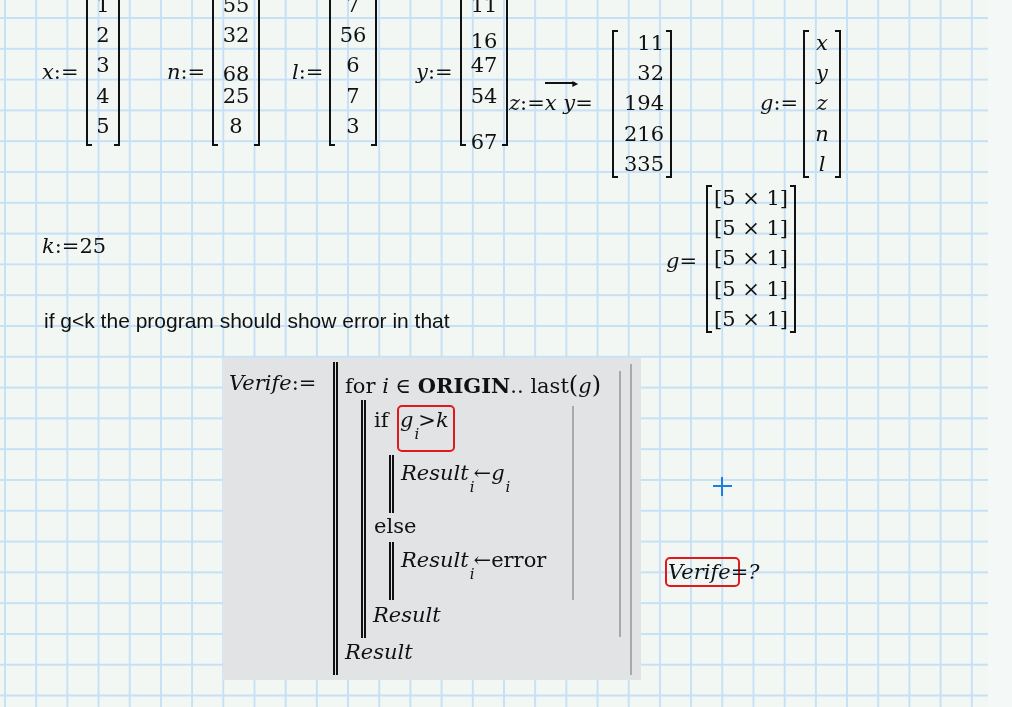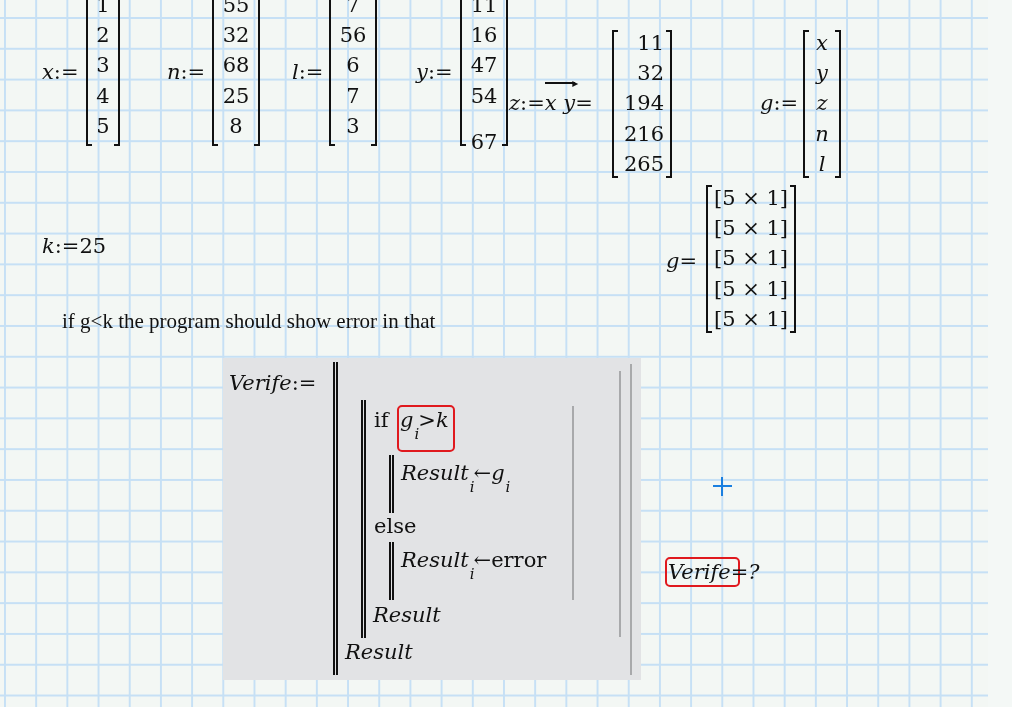--- a/index.html
+++ b/index.html
@@ -26,21 +26,21 @@
     border-left:2px solid #111; border-right:2px solid #111;
   }
   .matrix::before, .matrix::after {
     content:""; position:absolute; left:0; right:0; height:0;
   }
   .br-tl,.br-bl,.br-tr,.br-br { position:absolute; width:6px; height:2px; background:#111; }
   .br-tl{ left:-2px; top:0;} .br-bl{ left:-2px; bottom:0;}
   .br-tr{ right:-2px; top:0;} .br-br{ right:-2px; bottom:0;}
   .cell { position:absolute; left:0; right:0; text-align:center; font-size:21px; line-height:1; }
   .cell.right { text-align:right; padding-right:6px; }
-  .note { font-family:Liberation Serif, serif; font-size:21px;margin-left:18px; }
+  .note { font-family:Liberation Sans, sans-serif; font-size:21px; }
   .program {
     position:absolute; left:223px; top:358px; width:418px; height:322px;
     background:#e2e3e5;
   }
   .dbar { position:absolute; width:5px; border-left:2px solid #111; border-right:2px solid #111; box-sizing:border-box; }
   .gbar { position:absolute; width:0; border-left:2px solid #a8a9ab; }
   .redbox { position:absolute; border:2px solid #e0191e; border-radius:5px; box-sizing:border-box; }
   .sub { font-size:15px; font-style:italic; position:relative; }
   .cursor-h { position:absolute; left:713px; top:485px; width:19px; height:2px; background:#1a7fe0; }
   .cursor-v { position:absolute; left:721px; top:477px; width:2px; height:19px; background:#1a7fe0; }
@@ -64,21 +64,21 @@
   </div>
 
   <div class="abs math" style="left:167px;top:62px;">
     <span class="var">n</span><span>:=</span>
   </div>
   <div class="matrix" style="left:212px;top:-8px;width:44px;height:154px;">
     <i class="br-bl"></i>
       <i class="br-br"></i>
     <div class="cell" style="top:3px">55</div>
     <div class="cell" style="top:33px">32</div>
-    <div class="cell" style="top:63px">68</div>
+    <div class="cell" style="top:72px">68</div>
     <div class="cell" style="top:94px">25</div>
     <div class="cell" style="top:124px">8</div>
   </div>
 
   <div class="abs math" style="left:292px;top:62px;">
     <span class="var">l</span><span>:=</span>
   </div>
   <div class="matrix" style="left:329px;top:-8px;width:44px;height:154px;">
     <i class="br-bl"></i>
       <i class="br-br"></i>
@@ -89,21 +89,21 @@
     <div class="cell" style="top:124px">3</div>
   </div>
 
   <div class="abs math" style="left:416px;top:62px;">
     <span class="var">y</span><span>:=</span>
   </div>
   <div class="matrix" style="left:460px;top:-8px;width:44px;height:154px;">
     <i class="br-bl"></i>
       <i class="br-br"></i>
     <div class="cell" style="top:3px">11</div>
-    <div class="cell" style="top:33px">16</div>
+    <div class="cell" style="top:39px">16</div>
     <div class="cell" style="top:63px">47</div>
     <div class="cell" style="top:94px">54</div>
     <div class="cell" style="top:140px">67</div>
   </div>
 
   <div class="abs math" style="left:509px;top:93px;">
     <span class="var">z</span><span>:=</span><span style="position:relative;display:inline-block;">
       <span style="position:absolute;left:0;right:0;top:-11px;height:2px;background:#111;"></span>
       <span style="position:absolute;right:-3px;top:-16px;font-size:12px;font-style:normal;">▸</span>
       <span class="var">x</span>&nbsp;<span class="var">y</span>
@@ -111,21 +111,21 @@
   </div>
   <div class="matrix" style="left:612px;top:30px;width:56px;height:148px;border-top:0;">
     <i class="br-bl"></i>
       <i class="br-br"></i>
       <i class="br-tl"></i>
       <i class="br-tr"></i>
     <div class="cell right" style="top:3px">11</div>
     <div class="cell right" style="top:33px">32</div>
     <div class="cell right" style="top:63px">194</div>
     <div class="cell right" style="top:94px">216</div>
-    <div class="cell right" style="top:124px">265</div>
+    <div class="cell right" style="top:124px">335</div>
   </div>
 
   <div class="abs math" style="left:760px;top:93px;">
     <span class="var">g</span><span>:=</span>
   </div>
   <div class="matrix" style="left:803px;top:30px;width:34px;height:148px;">
     <i class="br-bl"></i>
       <i class="br-br"></i>
       <i class="br-tl"></i>
       <i class="br-tr"></i>
@@ -159,20 +159,27 @@
 
   <div class="program"></div>
 
   <div class="abs math" style="left:229px;top:373px;">
     <span class="var">Verife</span><span>:=</span>
   </div>
 
   <div class="dbar" style="left:333px;top:362px;height:313px;"></div>
   <div class="gbar" style="left:630px;top:364px;height:311px;"></div>
 
+  <div class="abs math" style="left:345px;top:373px;">
+    <span>for</span>
+    <span class="var">i</span>
+    <span>∈</span>
+    <b>ORIGIN</b><span>..</span>
+    <span>last</span><span style="font-size:24px">(</span><span class="var">g</span><span style="font-size:24px">)</span>
+  </div>
   <div class="gbar" style="left:619px;top:371px;height:266px;"></div>
 
   <div class="dbar" style="left:361px;top:400px;height:238px;"></div>
 
   <div class="abs math" style="left:374px;top:410px;">
     <span>if</span>
   </div>
   <div class="redbox" style="left:397px;top:405px;width:58px;height:47px;"></div>
   <div class="abs math" style="left:400px;top:410px;">
     <span class="var">g</span><span class="sub" style="top:12px;left:1px;">i</span><span>&gt;</span><span class="var">k</span>

